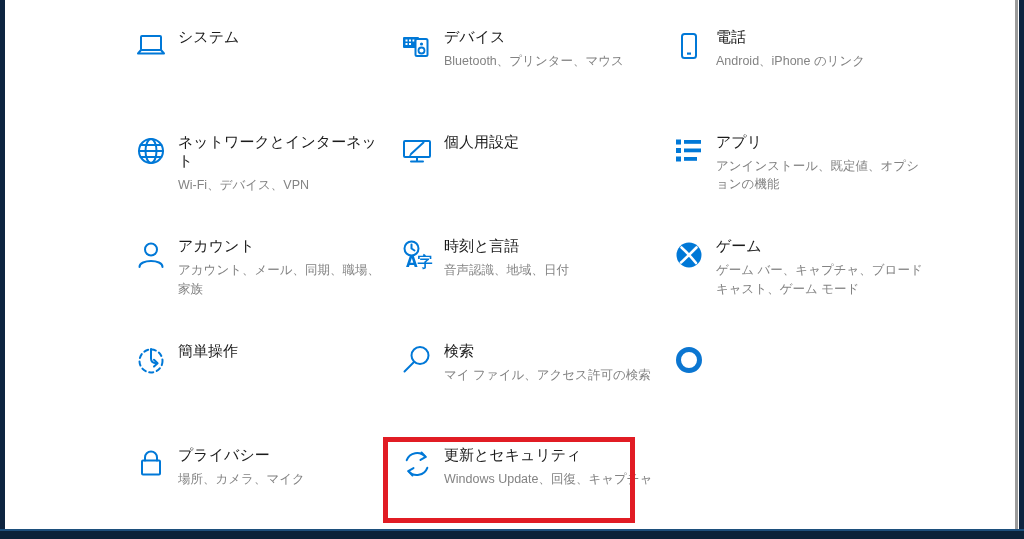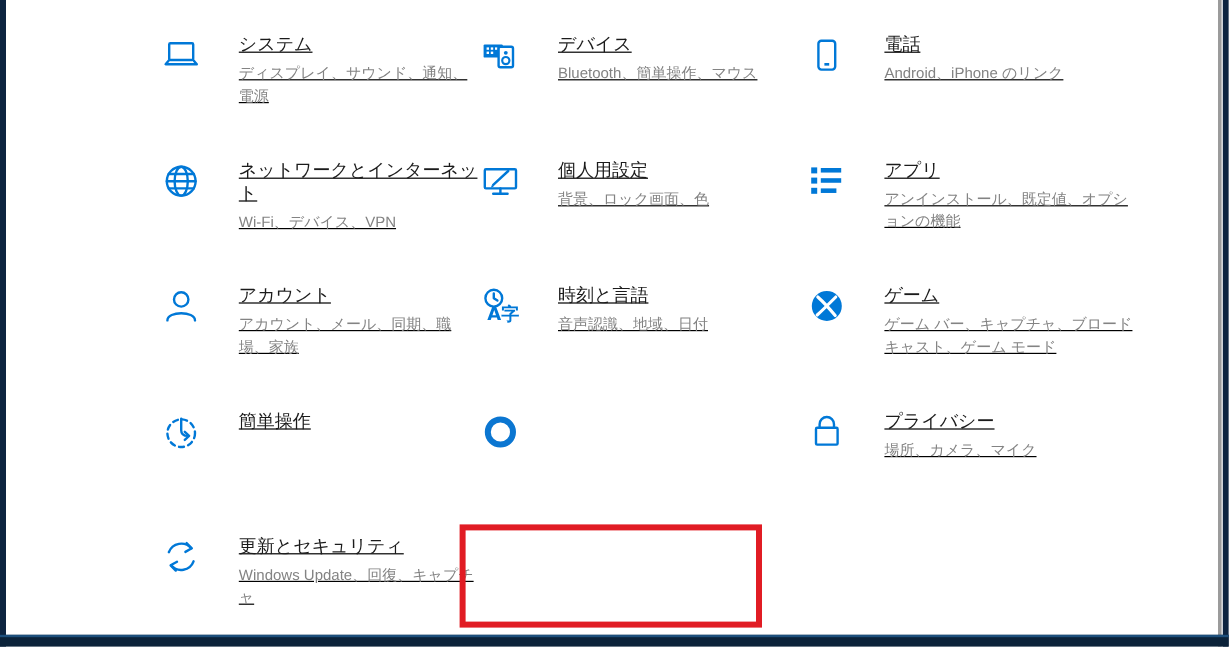--- a/index.html
+++ b/index.html
@@ -12,21 +12,21 @@
   .frame-right{position:absolute;right:0;top:0;bottom:0;width:5px;background:#0d2440;}
   .scrollbar{position:absolute;right:6px;top:0;height:100%;width:3px;background:#9b9b9b;}
   .frame-bottom{position:absolute;left:0;right:0;bottom:0;height:8px;background:#0b2239;border-top:2px solid #1d4f7c;}
   .grid{
     position:absolute;left:134px;top:26px;
     display:grid;grid-template-columns:266px 272px 272px;grid-auto-rows:104.5px;
   }
   .tile{display:flex;align-items:flex-start;cursor:pointer;}
   .icon{width:34px;height:34px;margin-top:3px;flex:none;text-decoration:underline;}
   .icon svg{width:34px;height:34px;display:block;}
-  .txt{margin-left:31px;width:214px;text-decoration:underline;}
+  .txt{margin-left:10px;width:214px;}
   .title{font-size:15px;color:#1b1b1b;margin:2px 0 5px 0;}
   .sub{font-size:12.5px;color:#838383;line-height:1.5;}
   .highlight-box{
     position:absolute;left:383px;top:437px;width:252px;height:86px;
     border:5px solid #e11c24;box-sizing:border-box;pointer-events:none;
   }
   .st{fill:none;stroke:#0078d7;stroke-width:2;stroke-linecap:round;stroke-linejoin:round;}
   .fl{fill:#0078d7;stroke:none;}
 </style>
 </head>
@@ -41,41 +41,40 @@
 
   <div class="tile">
     <span class="icon">
       <svg viewBox="0 0 34 34">
           <rect class="st" x="7" y="7" width="20" height="14" rx="1"></rect>
           <path class="st" d="M7 21 L4 24.5 H30 L27 21"></path>
         </svg>
     </span>
     <div class="txt">
       <div class="title">システム</div>
-      <div class="sub">ディスプレイ、サウンド、通知、電源</div>
     </div>
   </div>
 
   <div class="tile">
     <span class="icon">
       <svg viewBox="0 0 34 34">
         <rect class="fl" x="3" y="8" width="16" height="11" rx="1"></rect>
         <rect x="5.5" y="10.5" width="2" height="2" fill="#fff"></rect>
           <rect x="9" y="10.5" width="2" height="2" fill="#fff"></rect>
           <rect x="12.5" y="10.5" width="2" height="2" fill="#fff"></rect>
         <rect x="5.5" y="14" width="2" height="2" fill="#fff"></rect>
           <rect x="9" y="14" width="2" height="2" fill="#fff"></rect>
         <rect x="15.5" y="10" width="12" height="17" rx="1.5" fill="#ffffff" stroke="#0078d7" stroke-width="2"></rect>
         <circle class="fl" cx="21.5" cy="15" r="1.6"></circle>
         <circle cx="21.5" cy="21.5" r="3" fill="none" stroke="#0078d7" stroke-width="1.8"></circle>
       </svg>
     </span>
     <div class="txt">
       <div class="title">デバイス</div>
-      <div class="sub">Bluetooth、簡単操作、マウス</div>
+      <div class="sub">Bluetooth、プリンター、マウス</div>
     </div>
   </div>
 
   <div class="tile">
     <span class="icon">
       <svg viewBox="0 0 34 34">
           <rect class="st" x="10" y="5" width="14" height="24" rx="2.5" stroke-width="2.4"></rect>
           <rect class="fl" x="15" y="23.5" width="4" height="2.2"></rect>
         </svg>
     </span>
@@ -103,21 +102,20 @@
     <span class="icon">
       <svg viewBox="0 0 34 34">
         <rect class="st" x="4" y="7" width="26" height="16" rx="1"></rect>
         <path class="st" d="M17 23 V27 M11 27.5 H23"></path>
         <path class="st" d="M11 20 L23.5 8.5" stroke-width="4"></path>
         <path class="fl" d="M9 22.5 L11.5 21.5 L10 20 Z"></path>
       </svg>
     </span>
     <div class="txt">
       <div class="title">個人用設定</div>
-      <div class="sub">背景、ロック画面、色</div>
     </div>
   </div>
 
   <div class="tile">
     <span class="icon">
       <svg viewBox="0 0 34 34">
         <rect class="fl" x="4" y="5.5" width="5" height="5"></rect>
           <rect class="fl" x="12" y="6" width="17" height="3.8"></rect>
         <rect class="fl" x="4" y="14" width="5" height="5"></rect>
           <rect class="fl" x="12" y="14.5" width="17" height="3.8"></rect>
@@ -177,20 +175,32 @@
         <circle class="st" cx="17" cy="18" r="11.5" stroke-dasharray="4.2 3.6" stroke-width="2.2"></circle>
         <path class="st" d="M17 6 V15.5 C17 19 19 20.2 22.5 20.2" stroke-width="2.2"></path>
         <path class="st" d="M20 16.8 L23.6 20.2 L20 23.6" stroke-width="2.2"></path>
       </svg>
     </span>
     <div class="txt">
       <div class="title">簡単操作</div>
     </div>
   </div>
 
+  <div class="tile">
+    <span class="icon">
+      <svg viewBox="0 0 34 34">
+        <circle class="st" cx="20" cy="12.5" r="8.5" stroke-width="2.2"></circle>
+        <path class="st" d="M14 19 L4.5 28.5" stroke-width="2.2"></path>
+      </svg>
+    </span>
+    <div class="txt">
+      <div class="title">検索</div>
+      <div class="sub">マイ ファイル、アクセス許可の検索</div>
+    </div>
+  </div>
 
   <div class="tile">
     <span class="icon">
       <svg viewBox="0 0 34 34">
           <circle cx="17" cy="17" r="10.5" fill="none" stroke="#0b76d1" stroke-width="5"></circle>
         </svg>
     </span>
   </div>
 
   <div class="tile">

